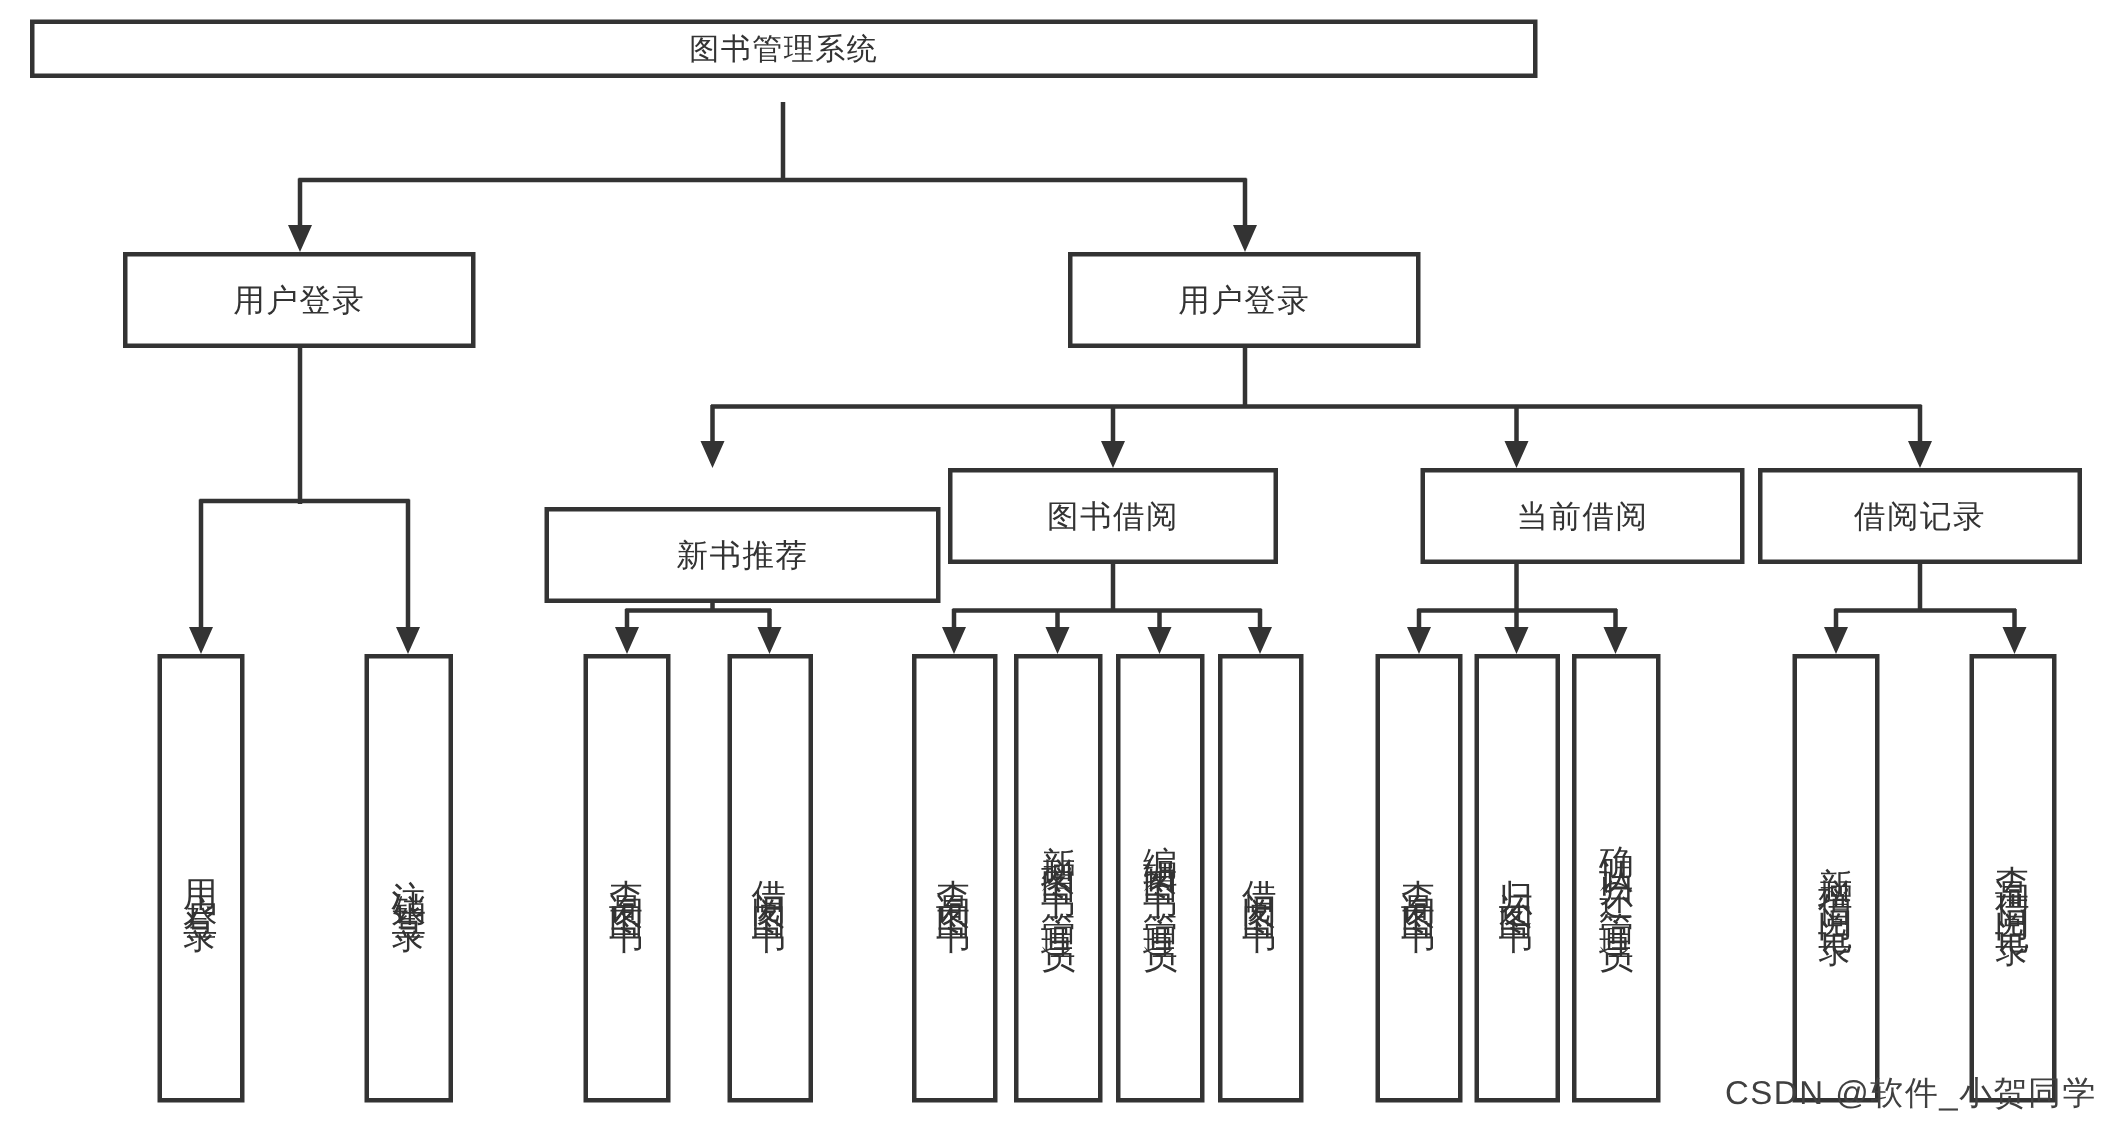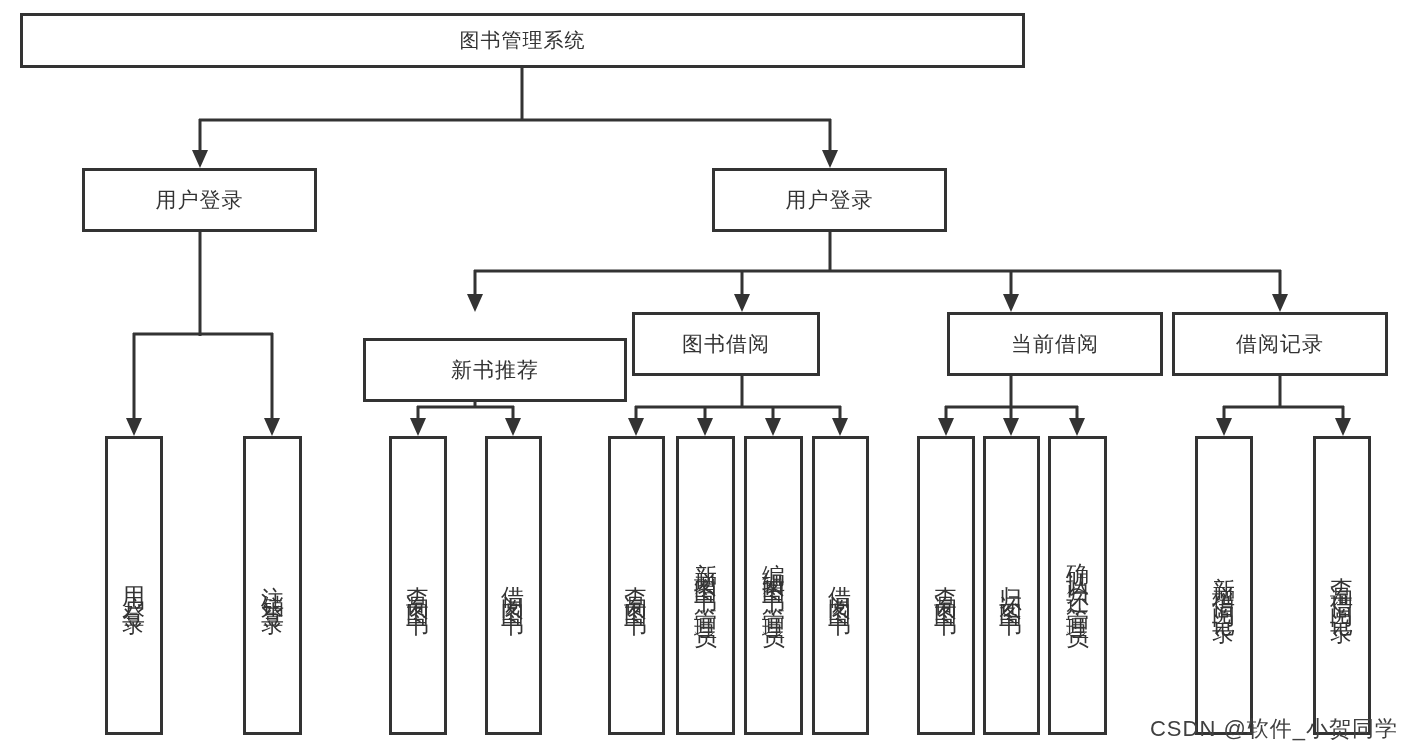--- a/index.html
+++ b/index.html
@@ -23,25 +23,25 @@
     background: #ffffff;
     color: #333333;
   }
   .hbox {
     display: flex;
     align-items: center;
     justify-content: center;
     font-size: 21px;
     letter-spacing: 1px;
   }
-  .root  { left: 20px;  top: 13px;  width: 1005px; height: 55px; font-size: 20px; }
+  .root  { left: 20px;  top: 13px;  width: 1005px; height: 39px; font-size: 20px; }
   .g-user { left: 82px;  top: 168px; width: 235px; height: 64px; }
   .g-book { left: 712px; top: 168px; width: 235px; height: 64px; }
   .g-nbr  { left: 363px; top: 312px; width: 264px; height: 64px; margin-top: 26px; }
-  .g-bb   { left: 632px; top: 312px; width: 188px; height: 64px; }
+  .g-bb   { left: 632px; top: 312px; width: 220px; height: 64px; }
   .g-cb   { left: 947px; top: 312px; width: 216px; height: 64px; }
   .g-br   { left: 1172px; top: 312px; width: 216px; height: 64px; }
   .leaf {
     top: 436px;
     height: 299px;
     writing-mode: vertical-rl;
     text-align: center;
     font-size: 23px;
     letter-spacing: 9px;
     line-height: 52px;

